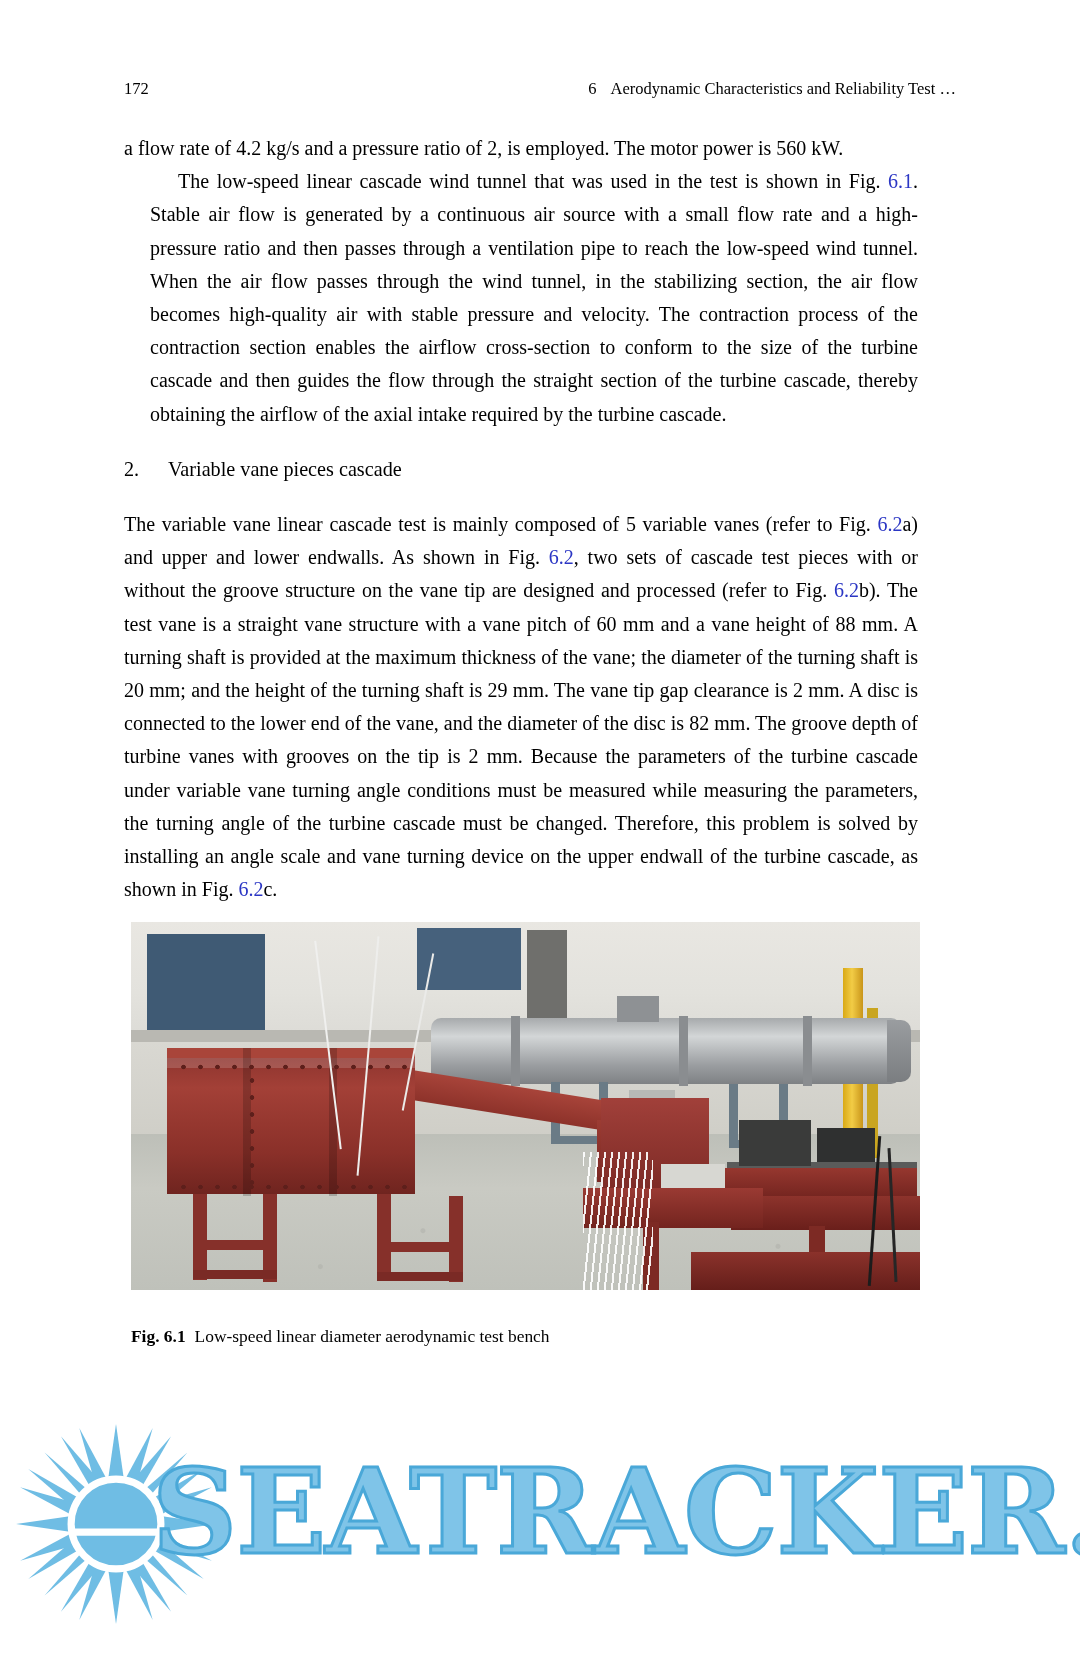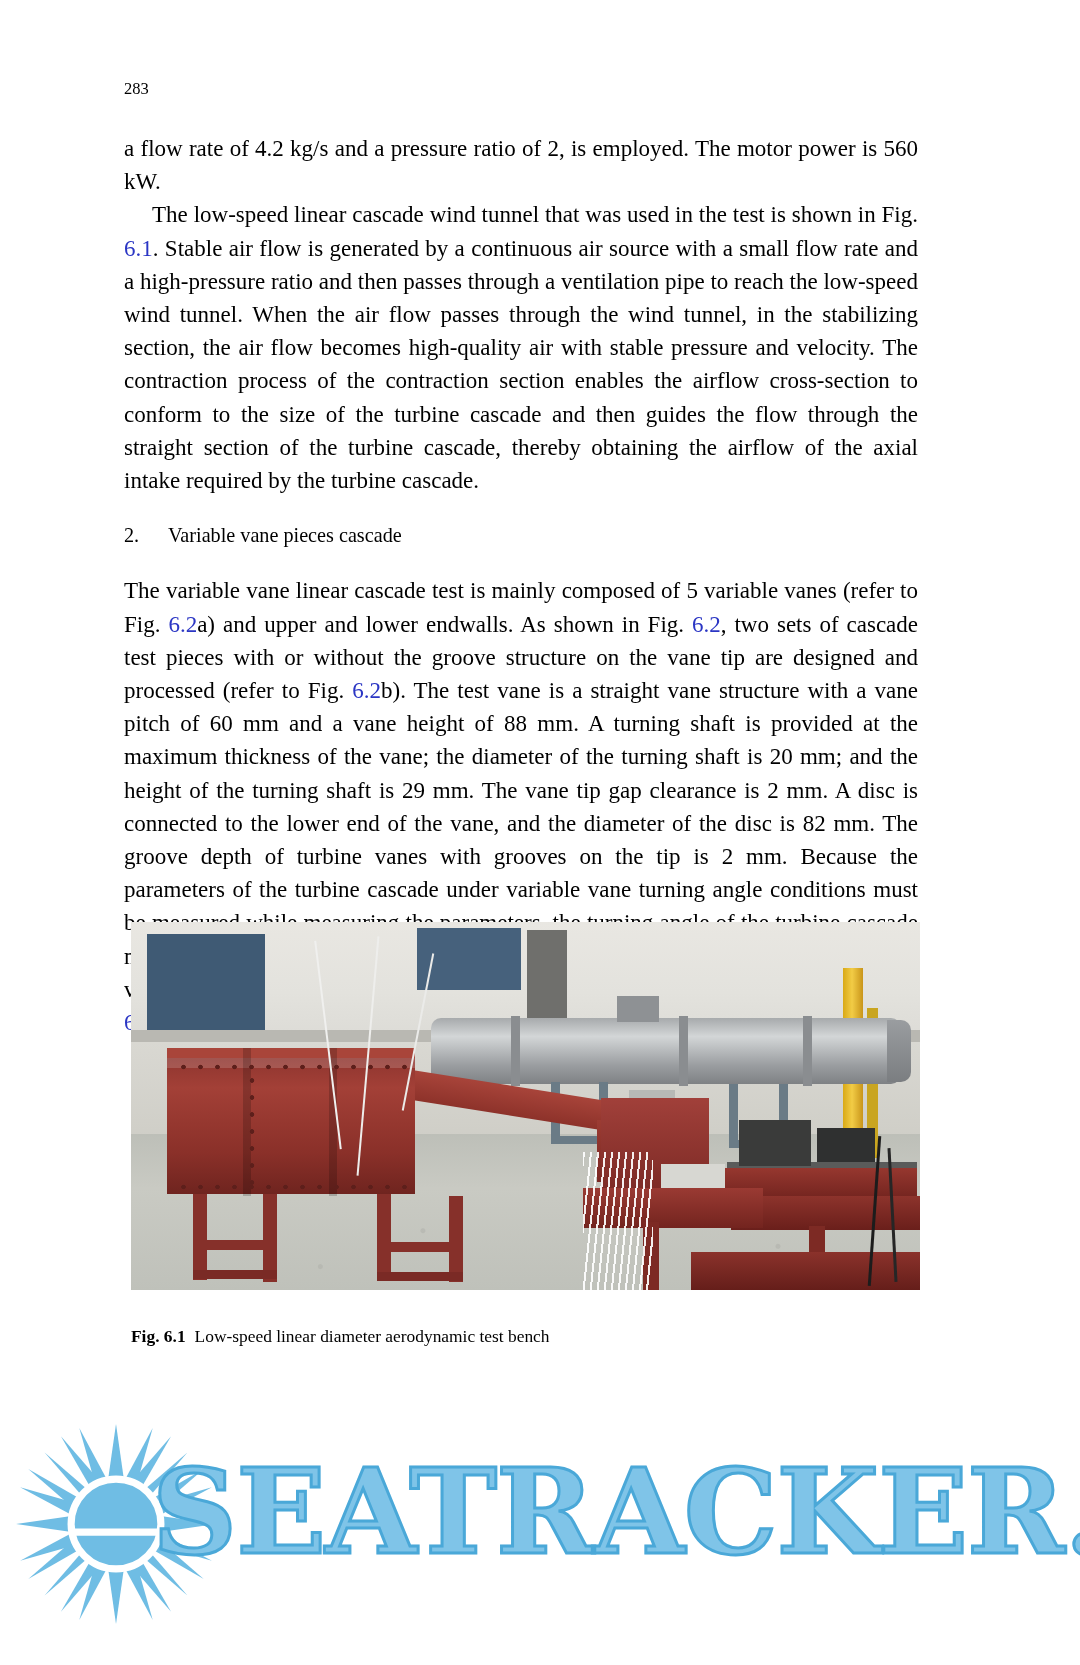--- a/index.html
+++ b/index.html
@@ -47,28 +47,29 @@
   
   .col {
     position: absolute;
     left: 124px;
     width: 794px;
     top: 132px;
   }
 
   p.body {
     margin: 0;
-    font-size: 23px;
+    font-size: 20px;
     line-height: 33.2px;
     text-align: justify;
     text-justify: inter-word;
     hyphens: none;
   }
   p.body.indent {
     text-indent: 28px;
+    margin-left: 26px;
   }
   p.gap-before {
     margin-top: 22px;
   }
   a.xref {
     color: #2b36c4;
     text-decoration: none;
   }
 
   
@@ -341,21 +342,24 @@
     -webkit-text-stroke: 3px #4aa8d8;
     white-space: nowrap;
   }
 </style>
 </head>
 <body>
 
 <div id="page">
 
   <div class="running-head">
-    <span class="folio">283</span>
+    <span class="folio">172</span>
+    <span class="head-title">
+      <span class="chap-num">6</span><span>Aerodynamic Characteristics and Reliability Test …</span>
+    </span>
   </div>
 
   <div class="col">
 
     <p class="body"><span>a flow rate of 4.2 kg/s and a pressure ratio of 2, is employed. The motor power is 560 kW.</span></p>
 
     <p class="body indent"><span>The low-speed linear cascade wind tunnel that was used in the test is shown in Fig. </span><a class="xref" href="#">6.1</a><span>. Stable air flow is generated by a continuous air source with a small flow rate and a high-pressure ratio and then passes through a ventilation pipe to reach the low-speed wind tunnel. When the air flow passes through the wind tunnel, in the stabilizing section, the air flow becomes high-quality air with stable pressure and velocity. The contraction process of the contraction section enables the airflow cross-section to conform to the size of the turbine cascade and then guides the flow through the straight section of the turbine cascade, thereby obtaining the airflow of the axial intake required by the turbine cascade.</span></p>
 
     <p class="numlist gap-before"><span class="marker">2.</span><span>Variable vane pieces cascade</span></p>
 

